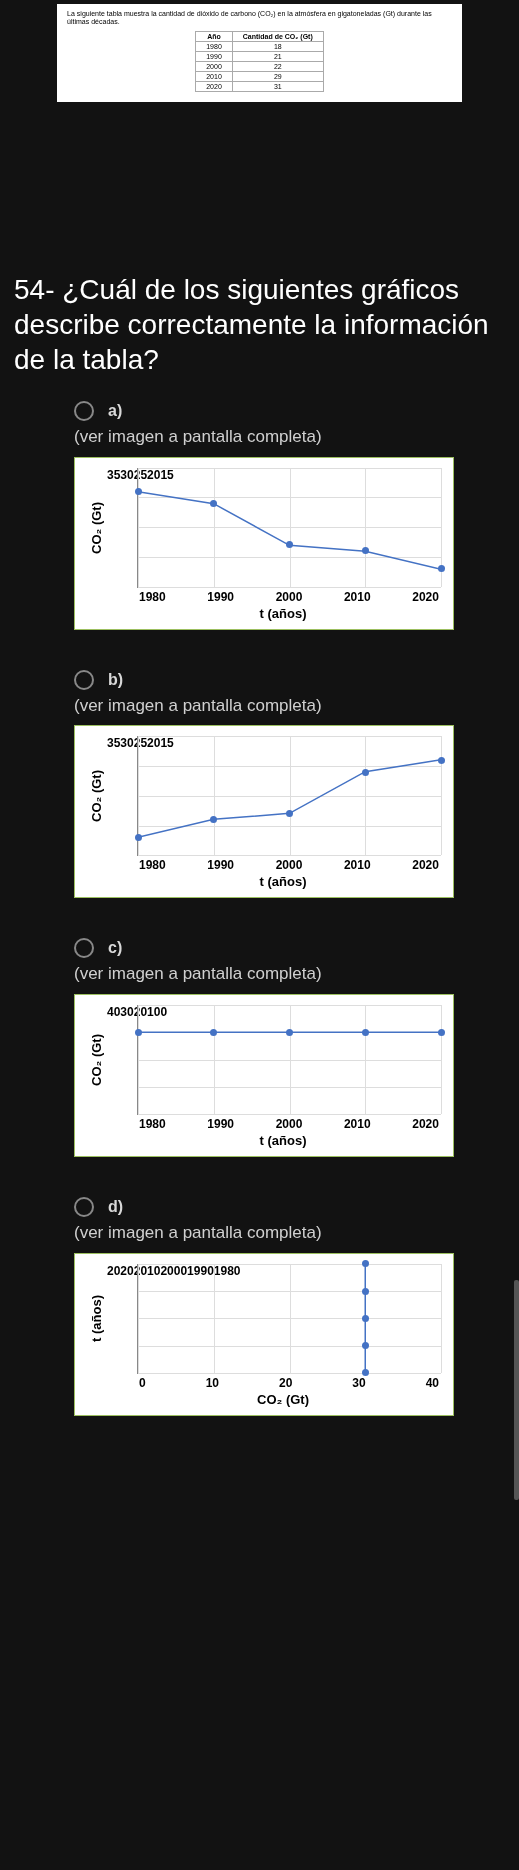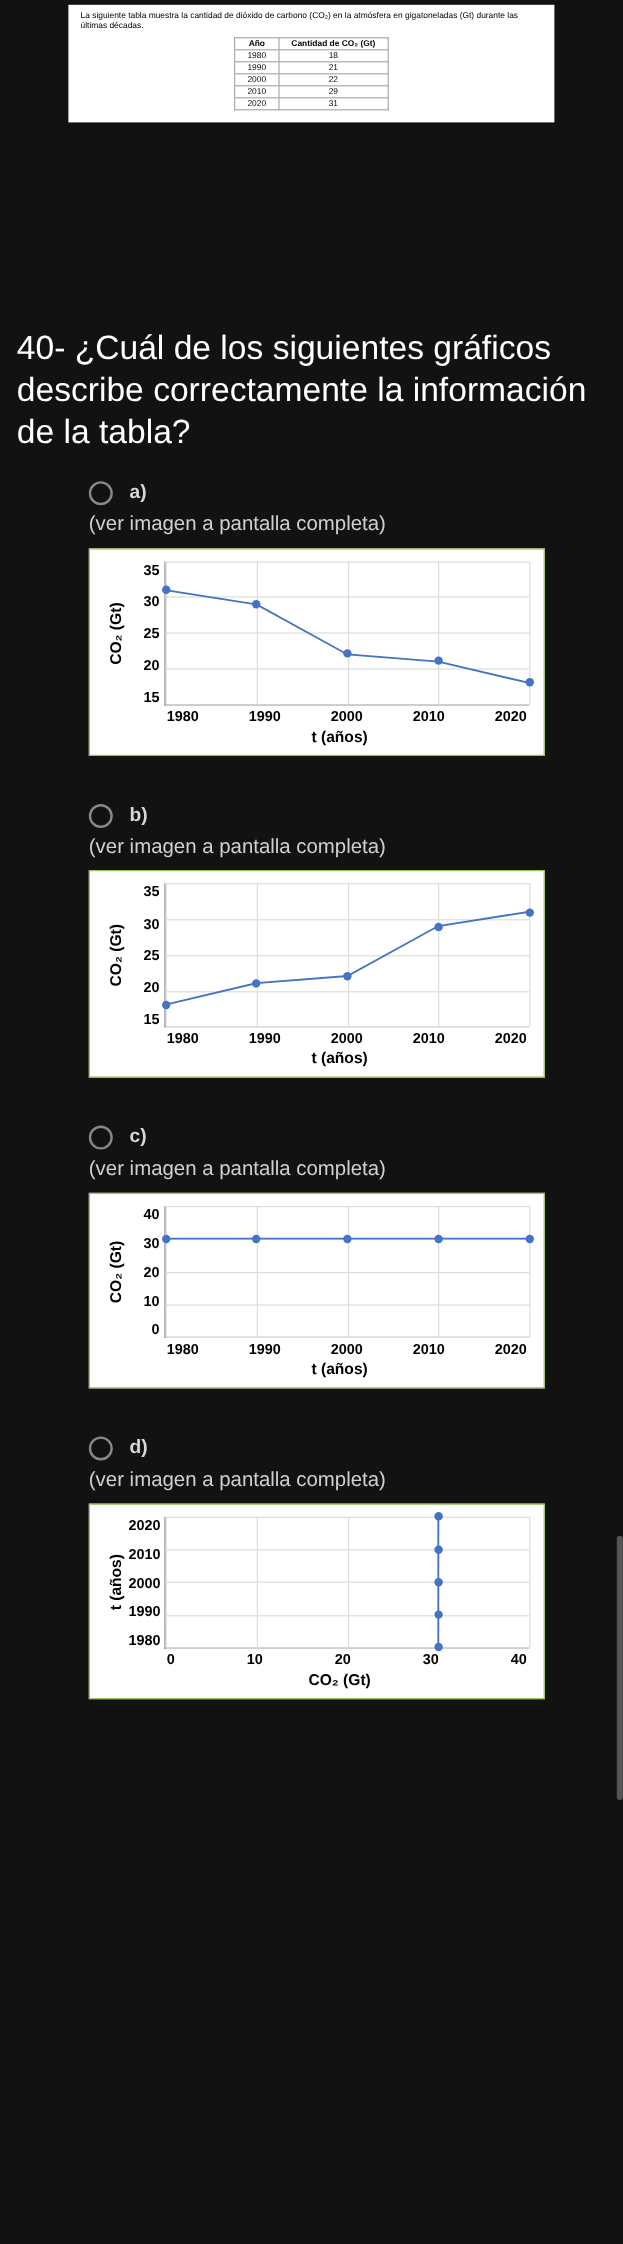--- a/index.html
+++ b/index.html
@@ -88,21 +88,21 @@
     width: 22px;
   }
   .ylabel {
     writing-mode: vertical-rl;
     transform: rotate(180deg);
     font-size: 13px;
     font-weight: bold;
   }
   .y-ticks {
     display: flex;
-    flex-direction: column;
+    flex-direction: row;
     justify-content: space-between;
     font-size: 12px;
     font-weight: bold;
     text-align: right;
     padding-right: 4px;
   }
   .plot {
     flex: 1;
     position: relative;
     border-left: 1.5px solid #888;
@@ -178,21 +178,21 @@
           <td>29</td>
         </tr>
         <tr>
           <td>2020</td>
           <td>31</td>
         </tr>
       </tbody>
   </table>
 </div>
 
-<div class="question-text">40- ¿Cuál de los siguientes gráficos describe correctamente la información de la tabla?</div>
+<div class="question-text">54- ¿Cuál de los siguientes gráficos describe correctamente la información de la tabla?</div>
 
 <div class="options" id="options">
     <div class="option">
       <div class="option-header">
         <div class="radio"></div>
         <span class="option-letter">a)</span>
       </div>
       <div class="option-caption">(ver imagen a pantalla completa)</div>
       <div class="chart-card">
         <div class="chart-area-wrap" style="height: 120px;">

